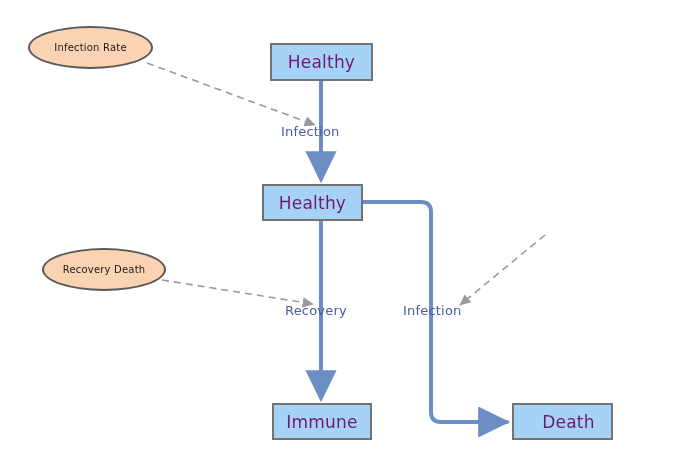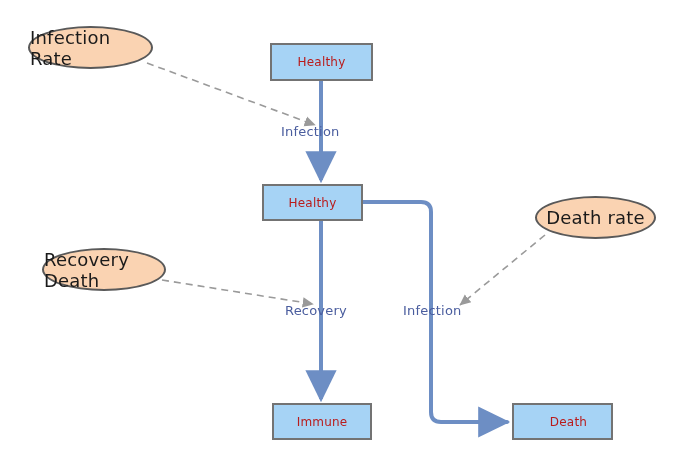--- a/index.html
+++ b/index.html
@@ -24,36 +24,36 @@
     pointer-events: none;
   }
   .node-box {
     position: absolute;
     box-sizing: border-box;
     background: #a6d3f5;
     border: 2px solid #737373;
     display: flex;
     align-items: center;
     justify-content: center;
-    color: #b91c1c;
-    font-size: 12px;
+    color: #701a75;
+    font-size: 17px;
     font-family: "DejaVu Sans", sans-serif;
     letter-spacing: 0.2px;
   }
   .node-ellipse {
     position: absolute;
     box-sizing: border-box;
     background: #fad3b2;
     border: 2px solid #595959;
     border-radius: 50%;
     display: flex;
     align-items: center;
     justify-content: center;
     color: #1a1a1a;
-    font-size: 18px;
+    font-size: 10px;
     font-family: "DejaVu Sans", sans-serif;
     letter-spacing: 0.2px;
   }
   .flow-label {
     position: absolute;
     color: #4a5d9e;
     font-size: 13px;
     font-family: "DejaVu Sans", sans-serif;
     white-space: nowrap;
     letter-spacing: 0.2px;
@@ -104,23 +104,20 @@
   </div>
 
   <div class="node-ellipse" style="left:28px; top:26px; width:125px; height:43px;">
     <span>Infection Rate</span>
   </div>
 
   <div class="node-ellipse" style="left:42px; top:248px; width:124px; height:43px;">
     <span>Recovery Death</span>
   </div>
 
-  <div class="node-ellipse" style="left:535px; top:196px; width:121px; height:43px;">
-    <span>Death rate</span>
-  </div>
 
   <div class="flow-label" style="left:281px; top:124px;">
     <span>Infection</span>
   </div>
 
   <div class="flow-label" style="left:285px; top:303px;">
     <span>Recovery</span>
   </div>
 
   <div class="flow-label" style="left:403px; top:303px;">

